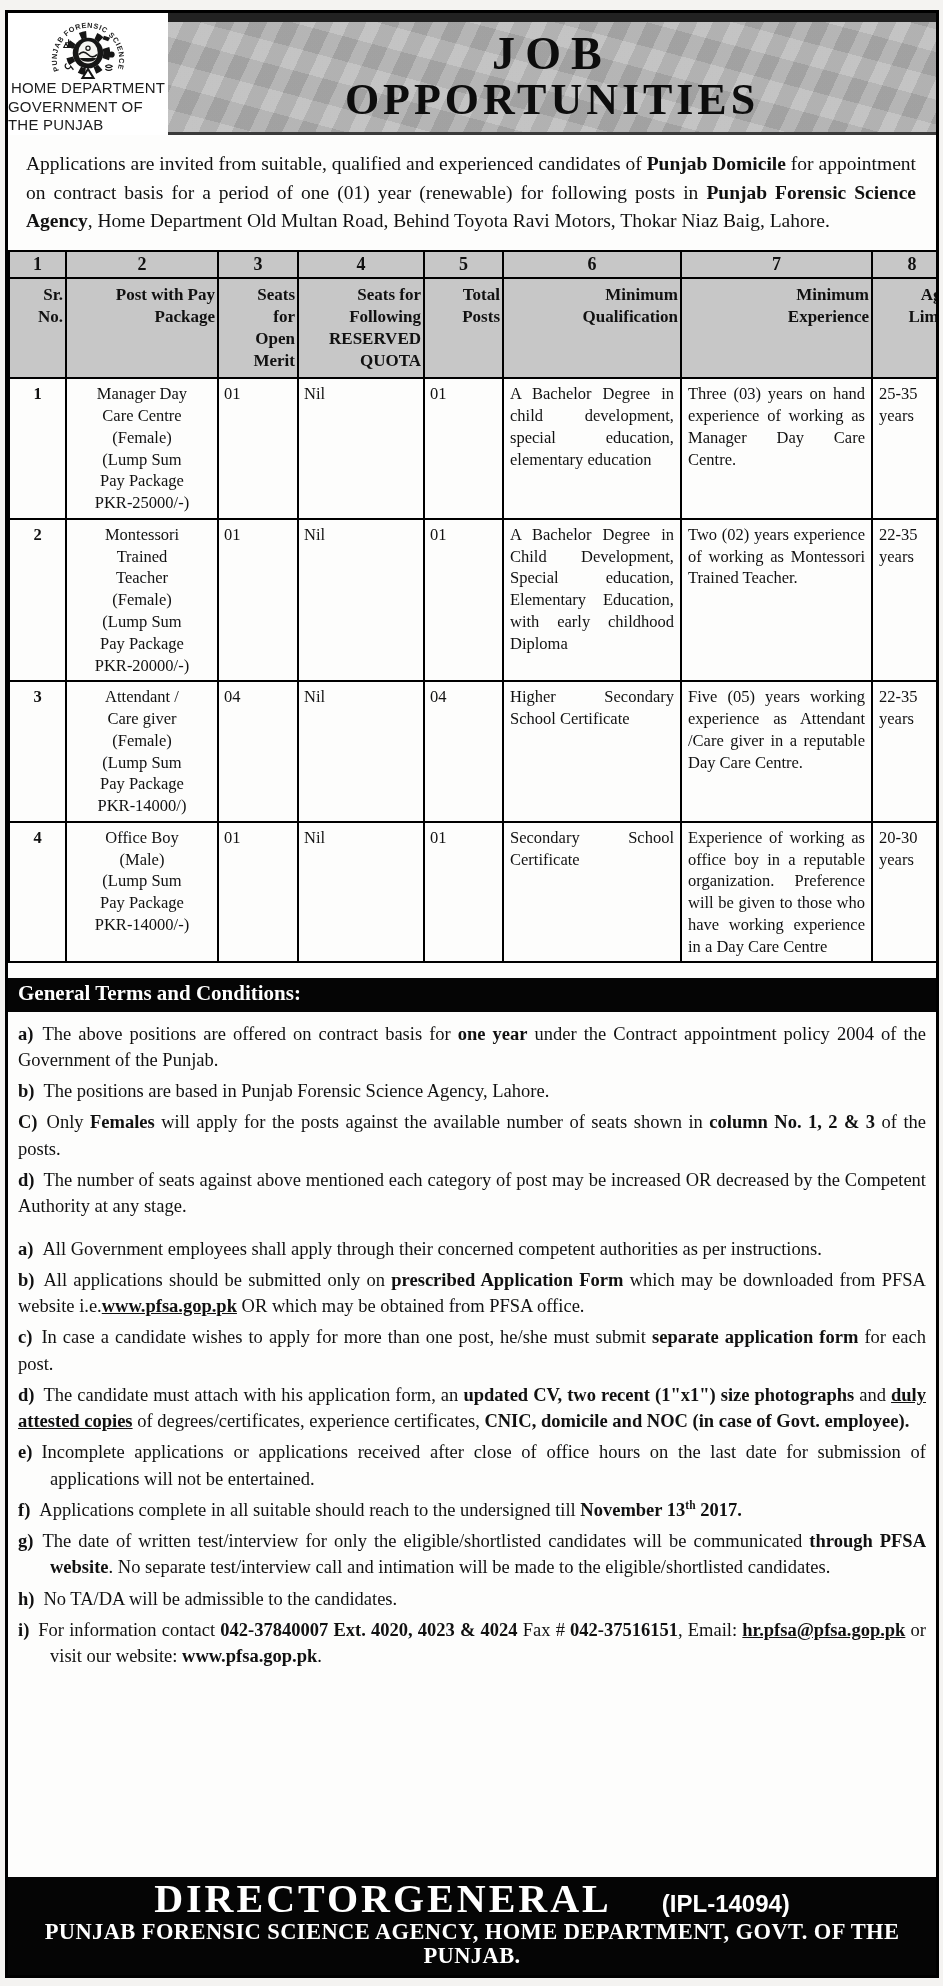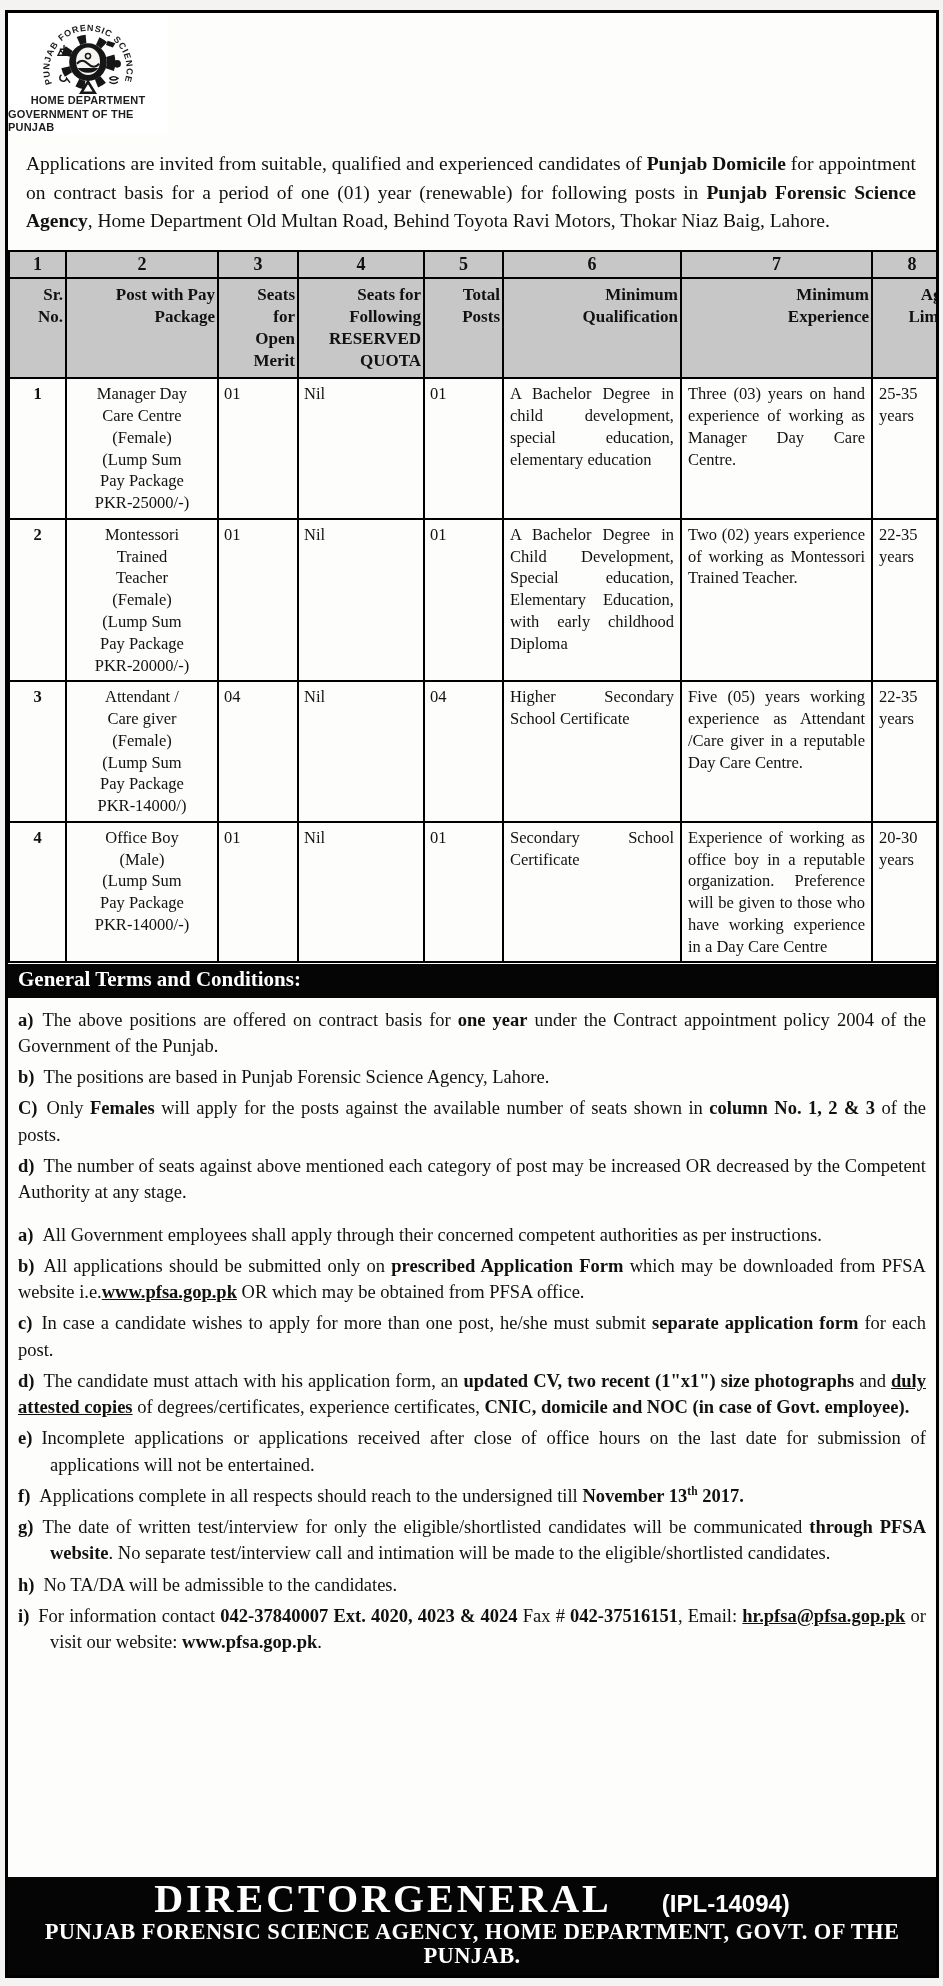--- a/index.html
+++ b/index.html
@@ -20,22 +20,22 @@
   }
   
   .header { display: flex; height: 122px; flex: 0 0 auto; }
   .logo-box {
     width: 160px; flex: 0 0 auto;
     background: #fff;
     display: flex; flex-direction: column; align-items: center;
     padding-top: 2px;
   }
   .logo-box svg { display: block; }
-  .logo-line { font-family: "Liberation Sans", sans-serif; font-weight: bold;
-    font-size: 11px; line-height: 1.25; letter-spacing: .2px; color: #1d1d1d; }
+  .logo-line { font-family: "Liberation Sans", sans-serif; font-weight: normal;
+    font-size: 15px; line-height: 1.25; letter-spacing: .2px; color: #1d1d1d; }
   .title-band {
     flex: 1 1 auto;
     background: #b5b5b5;
     background-image:
       repeating-linear-gradient(115deg, rgba(255,255,255,.13) 0 14px, rgba(0,0,0,.05) 14px 30px),
       repeating-linear-gradient(15deg, rgba(255,255,255,.08) 0 22px, rgba(0,0,0,.06) 22px 46px);
     border-top: 9px solid #222;
     border-bottom: 3px solid #3a3a3a;
     display: flex; flex-direction: column; align-items: center; justify-content: center;
   }
@@ -64,21 +64,21 @@
   tbody td { vertical-align: top; padding: 4px 5px; line-height: 1.32; background: #fdfdfc; }
   td.c  { text-align: left; font-weight: normal; margin-top: 9px; }
   td.sr { text-align: center; font-weight: bold; }
   td.post { text-align: center; white-space: pre-line; }
   td.just { text-align: justify; padding: 4px 6px; }
   td.age { text-align: left; padding-left: 6px; }
   
   .section-heading {
     background: #050505; color: #fff;
     font-weight: bold; font-size: 21px; line-height: 1.2;
-    padding: 3px 10px 5px 10px; margin-top: 1px;
+    padding: 3px 10px 5px 10px; margin-top: 15px;
   }
   .items { padding: 4px 10px 2px 10px; }
   .item { font-size: 18.5px; line-height: 1.42; text-align: justify; margin: 5px 0; }
   .item .letter { font-weight: bold; padding-right: 9px; }
   .item.hang { padding-left: 32px; text-indent: -32px; }
   .b { font-weight: bold; }
   .u { text-decoration: underline; }
   sup { font-size: .62em; line-height: 0; }
   
   .footer {
@@ -115,20 +115,24 @@
 
         <path d="M 32,40 h 10 M 37,35 v 12 M 33,41 l -3,6 h 7 z M 41,41 l -3,6 h 7 z" stroke="#161616" stroke-width="1.6" fill="none"></path>
         <path d="M 88,30 l 9,3 -3,5 -8,-3 z" fill="#161616"></path>
         <circle cx="99" cy="57" r="4.5" fill="#161616"></circle>
         <path d="M 90,74 q 5,4 10,0 q -5,-4 -10,0 M 90,78 q 5,4 10,0" stroke="#161616" stroke-width="1.6" fill="none"></path>
         <path d="M 34,70 a 4,4 0 1 0 6,4 l 4,5" stroke="#161616" stroke-width="1.8" fill="none"></path>
         <path d="M 65,78 l -8,13 h 16 z" fill="none" stroke="#161616" stroke-width="3"></path>
       </svg>
       <div class="logo-line">HOME DEPARTMENT</div>
       <div class="logo-line">GOVERNMENT OF THE PUNJAB</div>
+    </div>
+    <div class="title-band">
+      <div class="title1">JOB</div>
+      <div class="title2">OPPORTUNITIES</div>
     </div>
   </div>
 
   <p class="intro"><span>Applications are invited from suitable, qualified and experienced candidates of </span><span class="b">Punjab Domicile</span><span> for appointment on contract basis for a period of one (01) year (renewable) for following posts in </span><span class="b">Punjab Forensic Science Agency</span><span>, Home Department Old Multan Road, Behind Toyota Ravi Motors, Thokar Niaz Baig, Lahore.</span></p>
 
   <table class="positions">
     <colgroup>
       <col style="width:57px">
         <col style="width:152px">
         <col style="width:80px">
@@ -243,21 +247,21 @@
       <div class="item"><span class="letter">C)</span><span><span>Only </span><span class="b">Females</span><span> will apply for the posts against the available number of seats shown in </span><span class="b">column No. 1, 2 &amp; 3</span><span> of the posts.</span></span></div>
       <div class="item"><span class="letter">d)</span><span><span>The number of seats against above mentioned each category of post may be increased OR decreased by the Competent Authority at any stage.</span></span></div>
     </div>
 
   <div class="items" id="procedure-list">
       <div class="item"><span class="letter">a)</span><span><span>All Government employees shall apply through their concerned competent authorities as per instructions.</span></span></div>
       <div class="item"><span class="letter">b)</span><span><span>All applications should be submitted only on </span><span class="b">prescribed Application Form</span><span> which may be downloaded from PFSA website i.e.</span><span class="b u">www.pfsa.gop.pk</span><span> OR which may be obtained from PFSA office.</span></span></div>
       <div class="item"><span class="letter">c)</span><span><span>In case a candidate wishes to apply for more than one post, he/she must submit </span><span class="b">separate application form</span><span> for each post.</span></span></div>
       <div class="item"><span class="letter">d)</span><span><span>The candidate must attach with his application form, an </span><span class="b">updated CV, two recent (1"x1") size photographs</span><span> and </span><span class="b u">duly attested copies</span><span> of degrees/certificates, experience certificates, </span><span class="b">CNIC, domicile and NOC (in case of Govt. employee).</span></span></div>
       <div class="item hang"><span class="letter">e)</span><span><span>Incomplete applications or applications received after close of office hours on the last date for submission of applications will not be entertained.</span></span></div>
-      <div class="item hang"><span class="letter">f)</span><span><span>Applications complete in all respects should reach to the undersigned till </span><span class="b">November 13</span><sup class="b">th</sup><span class="b"> 2017.</span></span></div>
+      <div class="item hang"><span class="letter">f)</span><span><span>Applications complete in all suitable should reach to the undersigned till </span><span class="b">November 13</span><sup class="b">th</sup><span class="b"> 2017.</span></span></div>
       <div class="item hang"><span class="letter">g)</span><span><span>The date of written test/interview for only the eligible/shortlisted candidates will be communicated </span><span class="b">through PFSA website</span><span>. No separate test/interview call and intimation will be made to the eligible/shortlisted candidates.</span></span></div>
       <div class="item hang"><span class="letter">h)</span><span><span>No TA/DA will be admissible to the candidates.</span></span></div>
       <div class="item hang"><span class="letter">i)</span><span><span>For information contact </span><span class="b">042-37840007 Ext. 4020, 4023 &amp; 4024</span><span> Fax # </span><span class="b">042-37516151</span><span>, Email: </span><span class="b u">hr.pfsa@pfsa.gop.pk</span><span> or visit our website: </span><span class="b">www.pfsa.gop.pk</span><span>.</span></span></div>
     </div>
 
   <div class="footer">
     <div class="footer-line1">
       <span class="sig">DIRECTORGENERAL</span>
       <span class="ref">(IPL-14094)</span>
     </div>

